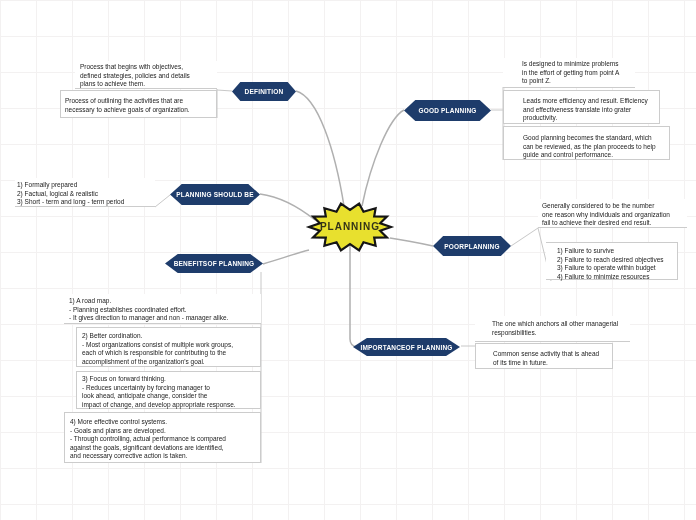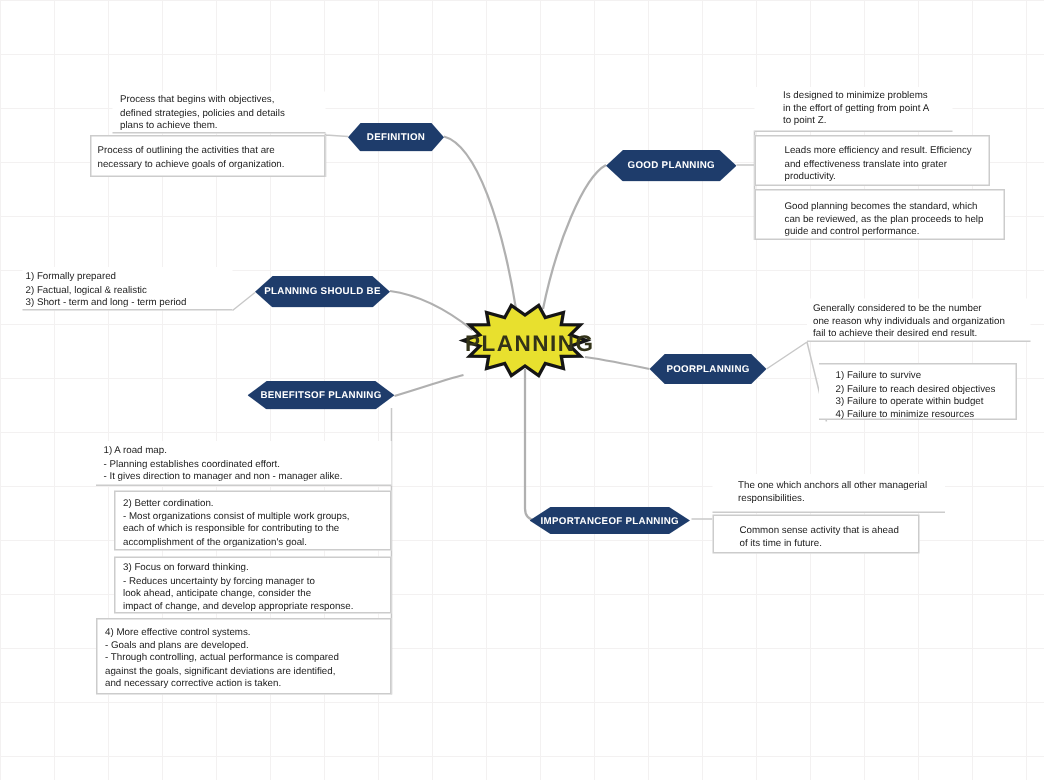--- a/index.html
+++ b/index.html
@@ -36,21 +36,21 @@
     font-size:6.5px;line-height:8.6px;
     white-space:pre-line;
     box-sizing:border-box;
   }
   .underlined{border-bottom:1px solid #cccccc;}
   .boxed{border:1px solid #cccccc;}
   .boxed-open-left{border:1px solid #cccccc;border-left:none;}
   .center-label{
     position:absolute;left:310px;top:221px;width:80px;
     text-align:center;
-    font-size:15px;font-weight:bold;letter-spacing:1px;
+    font-size:10px;font-weight:bold;letter-spacing:1px;
     color:#333318;
     pointer-events:none;
   }
 </style>
 </head>
 <body>
 
 <div class="canvas">
 
   <svg class="links" width="696" height="520" viewBox="0 0 696 520">

